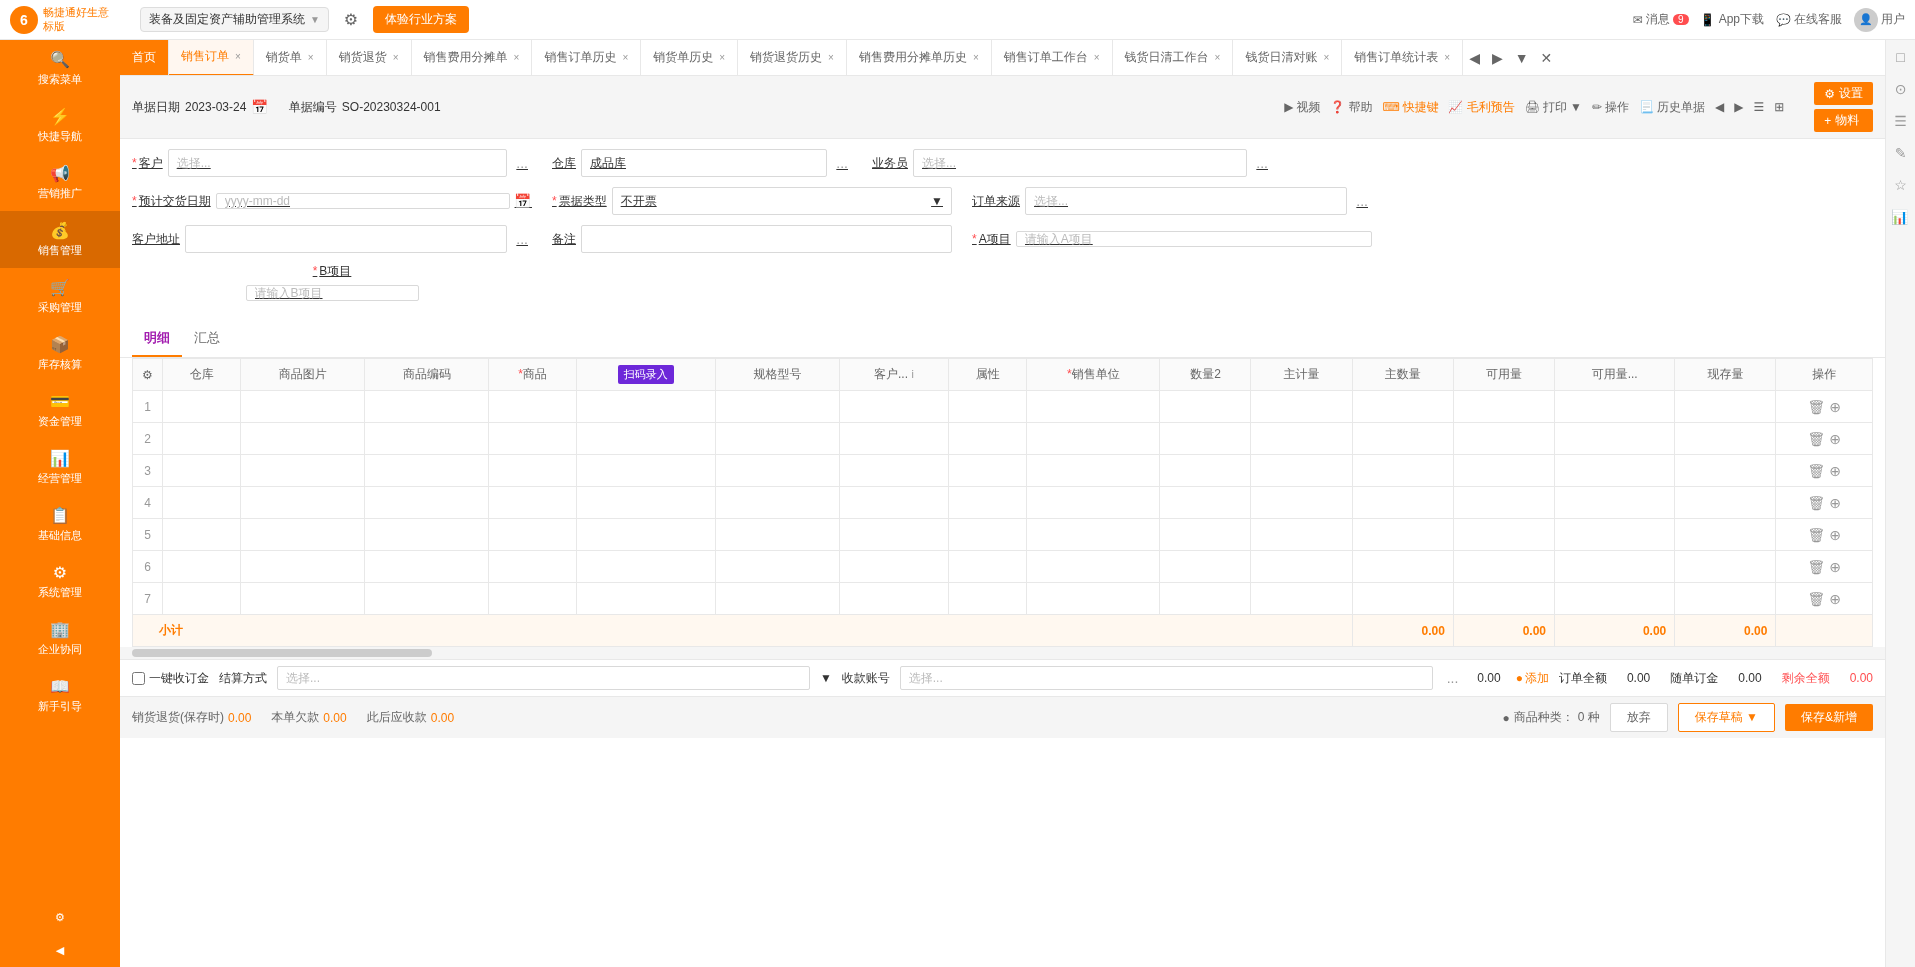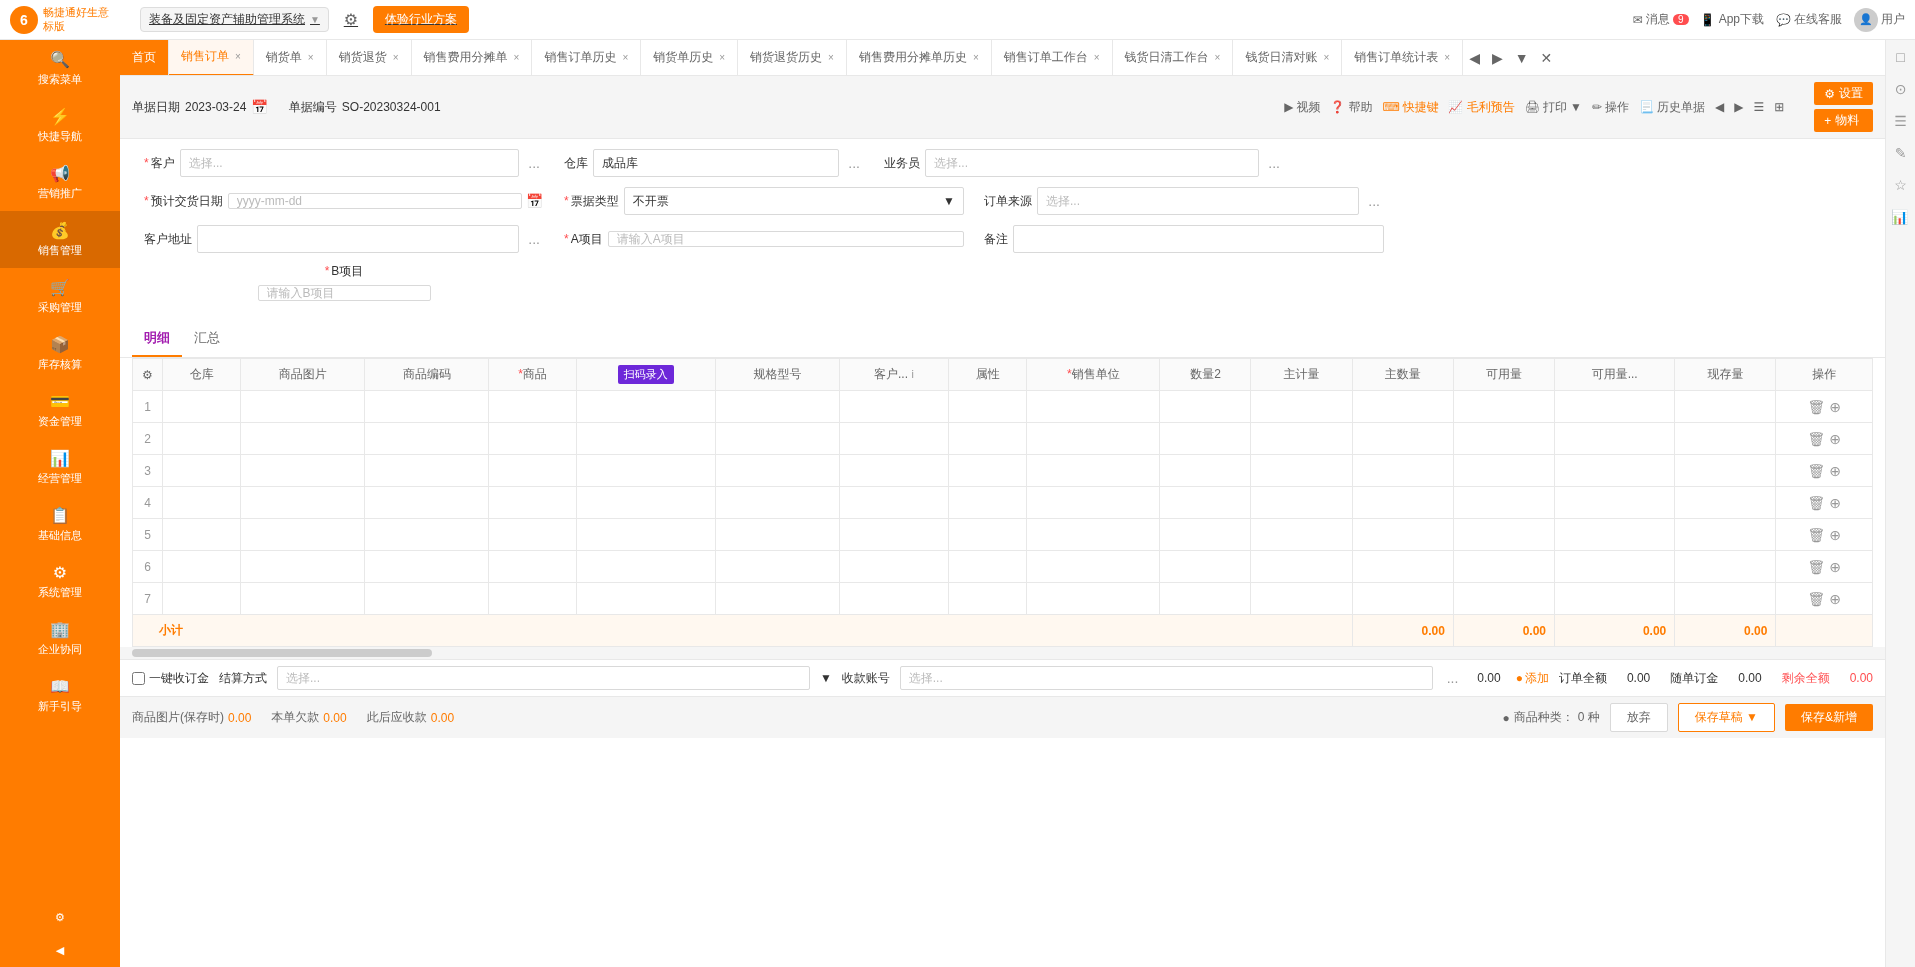--- a/index.html
+++ b/index.html
@@ -3,21 +3,21 @@
   <meta charset="utf-8">
   <style>
     * { box-sizing: border-box; margin: 0; padding: 0; }
     body { font-family: 'Microsoft YaHei', Arial, sans-serif; font-size: 12px; background: #f0f2f5; color: #333; overflow: hidden; }
     
     
     .top-bar { background: #fff; height: 40px; display: flex; align-items: center; padding: 0 10px; border-bottom: 1px solid #e8e8e8; }
     .logo-area { display: flex; align-items: center; width: 120px; }
     .logo-icon { width: 28px; height: 28px; background: #ff7c00; border-radius: 50%; display: flex; align-items: center; justify-content: center; color: white; font-size: 14px; font-weight: bold; margin-right: 5px; flex-shrink: 0; }
     .logo-text { font-size: 11px; color: #ff7c00; line-height: 1.2; }
-    .top-center { flex: 1; display: flex; align-items: center; gap: 8px; padding-left: 10px; text-decoration: underline; }
+    .top-center { flex: 1; display: flex; align-items: center; gap: 8px; padding-left: 10px; }
     .system-select { display: flex; align-items: center; background: #f5f5f5; border: 1px solid #ddd; border-radius: 4px; padding: 3px 8px; font-size: 12px; cursor: pointer; }
     .system-select .chevron { margin-left: 5px; font-size: 10px; color: #999; }
     .gear-btn { width: 28px; height: 28px; display: flex; align-items: center; justify-content: center; cursor: pointer; color: #666; font-size: 16px; }
     .industry-btn { background: #ff7c00; color: white; border: none; border-radius: 4px; padding: 5px 12px; font-size: 12px; cursor: pointer; }
     .top-right { display: flex; align-items: center; gap: 12px; margin-left: auto; }
     .top-right-item { display: flex; align-items: center; gap: 3px; font-size: 12px; color: #666; cursor: pointer; }
     .badge { background: #ff4d4f; color: white; border-radius: 8px; padding: 0 4px; font-size: 10px; min-width: 16px; text-align: center; }
     .avatar { width: 24px; height: 24px; border-radius: 50%; background: #ccc; display: flex; align-items: center; justify-content: center; font-size: 11px; color: #666; }
 
     
@@ -45,21 +45,21 @@
     
     .page-content { flex: 1; overflow: auto; background: #fff; }
     
     
     .form-header { background: #f5f5f5; padding: 6px 12px; display: flex; align-items: center; gap: 20px; border-bottom: 1px solid #e8e8e8; }
     .form-header-actions { margin-left: auto; display: flex; align-items: center; gap: 10px; font-size: 12px; color: #666; }
     .form-header-action { cursor: pointer; display: flex; align-items: center; gap: 3px; }
     .form-header-action.orange { color: #ff7c00; }
     
     
-    .form-body { padding: 10px 24px; }
+    .form-body { padding: 10px 12px; text-decoration: underline; }
     .form-row { display: flex; align-items: center; margin-bottom: 10px; gap: 20px; }
     .form-field { display: flex; align-items: center; gap: 5px; flex: 1; }
     .form-label { font-size: 12px; color: #333; white-space: nowrap; }
     .form-label.required::before { content: '*'; color: #ff4d4f; margin-right: 2px; }
     .form-input { flex: 1; height: 16px; border: 1px solid #d9d9d9; border-radius: 2px; padding: 0 8px; font-size: 12px; color: #333; background: #fff; outline: none; }
     .form-input::placeholder { color: #bbb; }
     .form-input-placeholder { flex: 1; height: 28px; border: 1px solid #d9d9d9; border-radius: 2px; padding: 0 8px; font-size: 12px; color: #bbb; background: #fff; display: flex; align-items: center; }
     .form-select { flex: 1; height: 28px; border: 1px solid #d9d9d9; border-radius: 2px; padding: 0 8px; font-size: 12px; display: flex; align-items: center; justify-content: space-between; background: #fff; cursor: pointer; }
     .dots-btn { color: #999; cursor: pointer; font-size: 14px; padding: 0 4px; }
     .calendar-btn { color: #999; cursor: pointer; font-size: 14px; }
@@ -371,26 +371,26 @@
           </div>
         </div>
 
         <div class="form-row">
           <div class="form-field" style="max-width:400px;">
             <span class="form-label">客户地址</span>
             <div class="form-input-placeholder" style="flex:1;"></div>
             <span class="dots-btn">...</span>
           </div>
           <div class="form-field" style="max-width:400px;">
+            <span class="form-label">备注</span>
+            <div class="form-input-placeholder" style="flex:1;"></div>
+          </div>
+          <div class="form-field" style="max-width:400px;">
             <span class="form-label required">A项目</span>
             <input type="text" class="form-input" placeholder="请输入A项目" style="">
-          </div>
-          <div class="form-field" style="max-width:400px;">
-            <span class="form-label">备注</span>
-            <div class="form-input-placeholder" style="flex:1;"></div>
           </div>
         </div>
 
         <div class="form-row">
           <div class="form-field" style="max-width:400px;flex-direction:column;">
             <span class="form-label required">B项目</span>
             <input type="text" class="form-input" placeholder="请输入B项目" style="">
           </div>
         </div>
       </div>
@@ -641,21 +641,21 @@
             <span>随单订金</span>
             <span>0.00</span>
             <span style="color:#ff4d4f;">剩余全额</span>
             <span style="color:#ff4d4f;">0.00</span>
           </div>
         </div>
       </div>
 
       <div class="bottom-bar">
         <div class="bottom-stat">
-          <span>商品图片(保存时)</span>
+          <span>销货退货(保存时)</span>
           <span class="value">0.00</span>
         </div>
         <div class="bottom-stat">
           <span>本单欠款</span>
           <span class="value">0.00</span>
         </div>
         <div class="bottom-stat">
           <span>此后应收款</span>
           <span class="value">0.00</span>
         </div>

